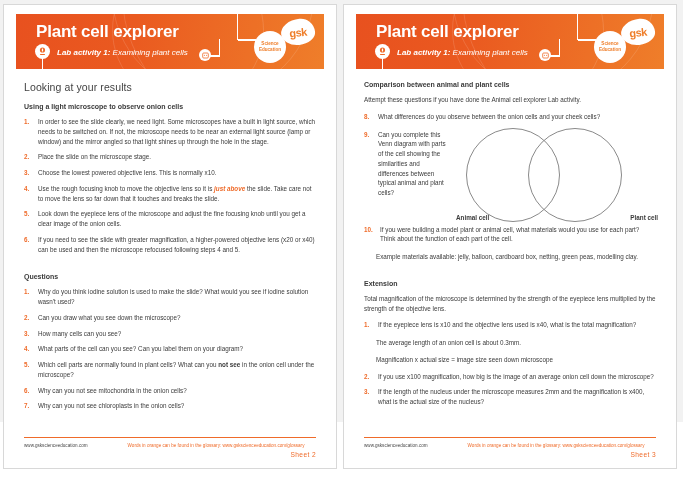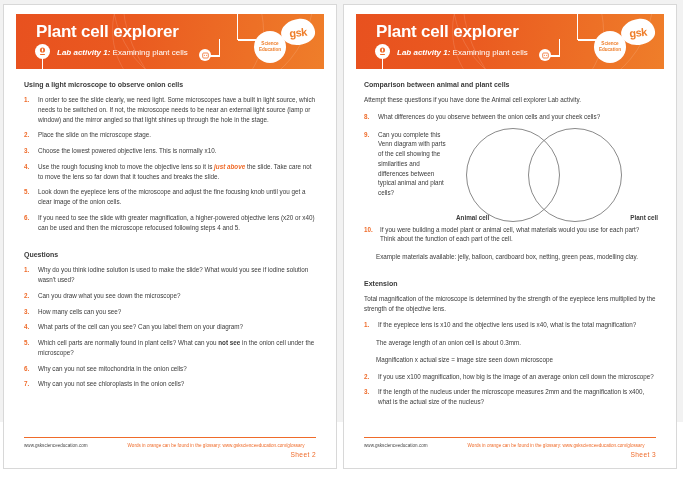--- a/index.html
+++ b/index.html
@@ -66,21 +66,21 @@
   .banner-sub {
     position: absolute;
     left: 41px;
     top: 35px;
     color: #ffffff;
     font-size: 8px;
     line-height: 1;
     white-space: nowrap;
   }
   .banner-sub .lab-strong { font-weight: bold; font-style: italic; }
-  .banner-sub .lab-em { }
+  .banner-sub .lab-em { font-style: italic; }
 
   .lab-badge {
     position: absolute;
     left: 19px;
     top: 30px;
     width: 15px;
     height: 15px;
     background: #ffffff;
     border-radius: 50%;
   }
@@ -336,20 +336,21 @@
           </svg>
         </div>
 
         <div class="gsk-logo">
           <div class="blob"></div>
           <div class="gsk-text">gsk</div>
         </div>
       </div>
 
       <div class="content">
+        <h1 class="h1">Looking at your results</h1>
         <div class="h2">Using a light microscope to observe onion cells</div>
 
         <ol class="olist">
           <li><span class="num">1.</span><span>In order to see the slide clearly, we need light. Some microscopes have a built in light source, which needs to be switched on. If not, the microscope needs to be near an external light source (lamp or window) and the mirror angled so that light shines up through the hole in the stage.</span></li>
           <li><span class="num">2.</span><span>Place the slide on the microscope stage.</span></li>
           <li><span class="num">3.</span><span>Choose the lowest powered objective lens. This is normally x10.</span></li>
           <li><span class="num">4.</span><span>Use the rough focusing knob to move the objective lens so it is </span><span class="orange-b">just above</span><span> the slide. Take care not to move the lens so far down that it touches and breaks the slide.</span></li>
           <li><span class="num">5.</span><span>Look down the eyepiece lens of the microscope and adjust the fine focusing knob until you get a clear image of the onion cells.</span></li>
           <li><span class="num">6.</span><span>If you need to see the slide with greater magnification, a higher-powered objective lens (x20 or x40) can be used and then the microscope refocused following steps 4 and 5.</span></li>
         </ol>

